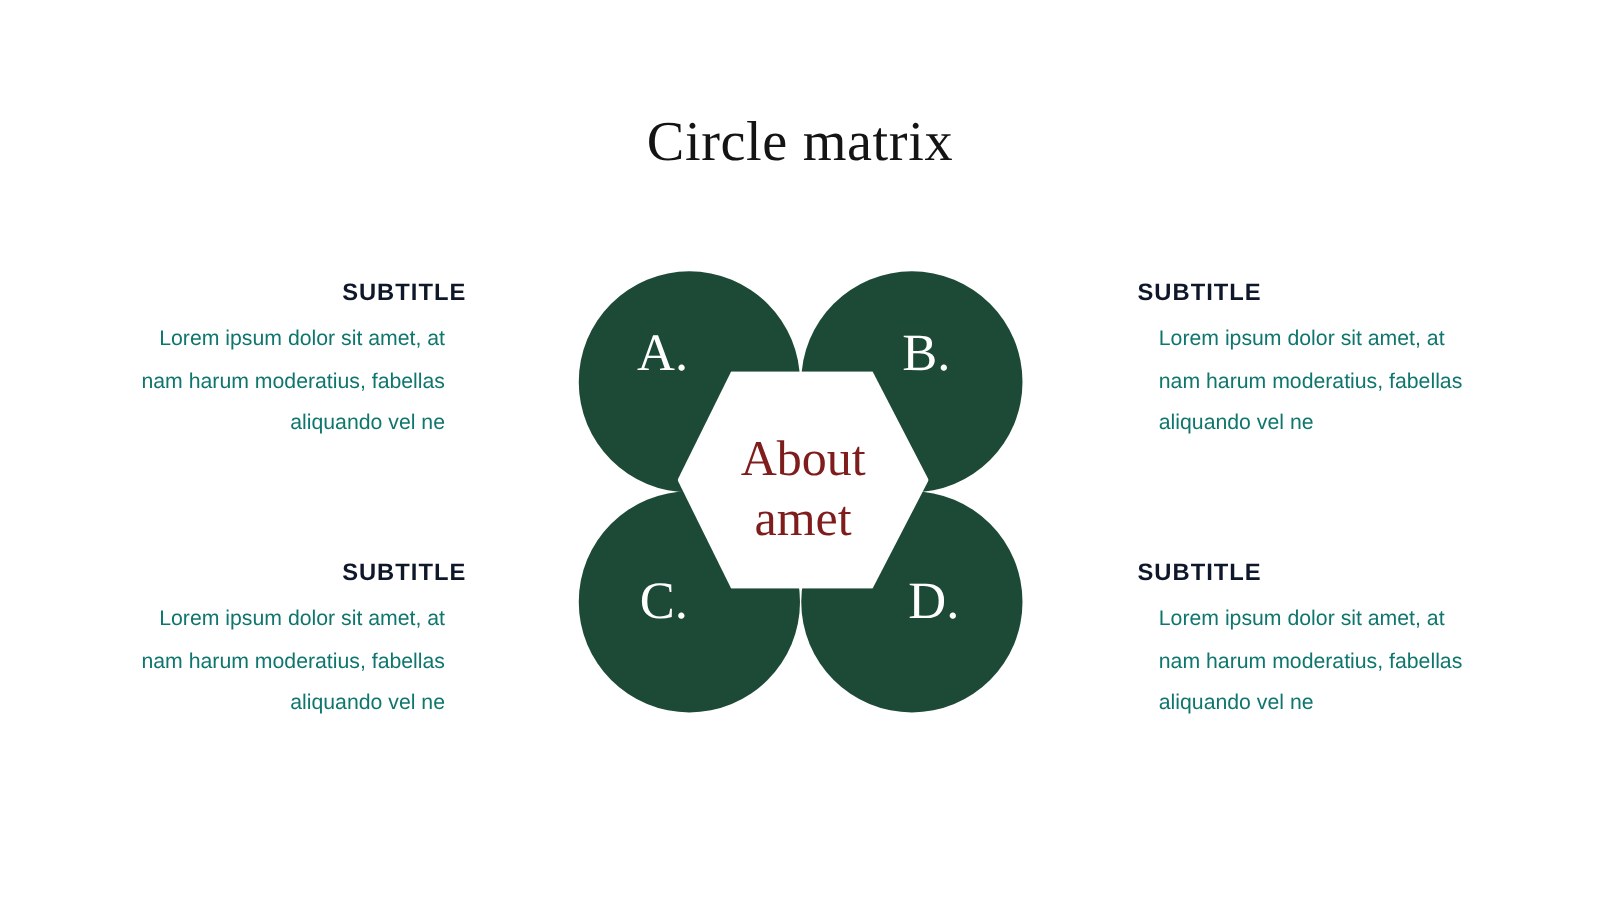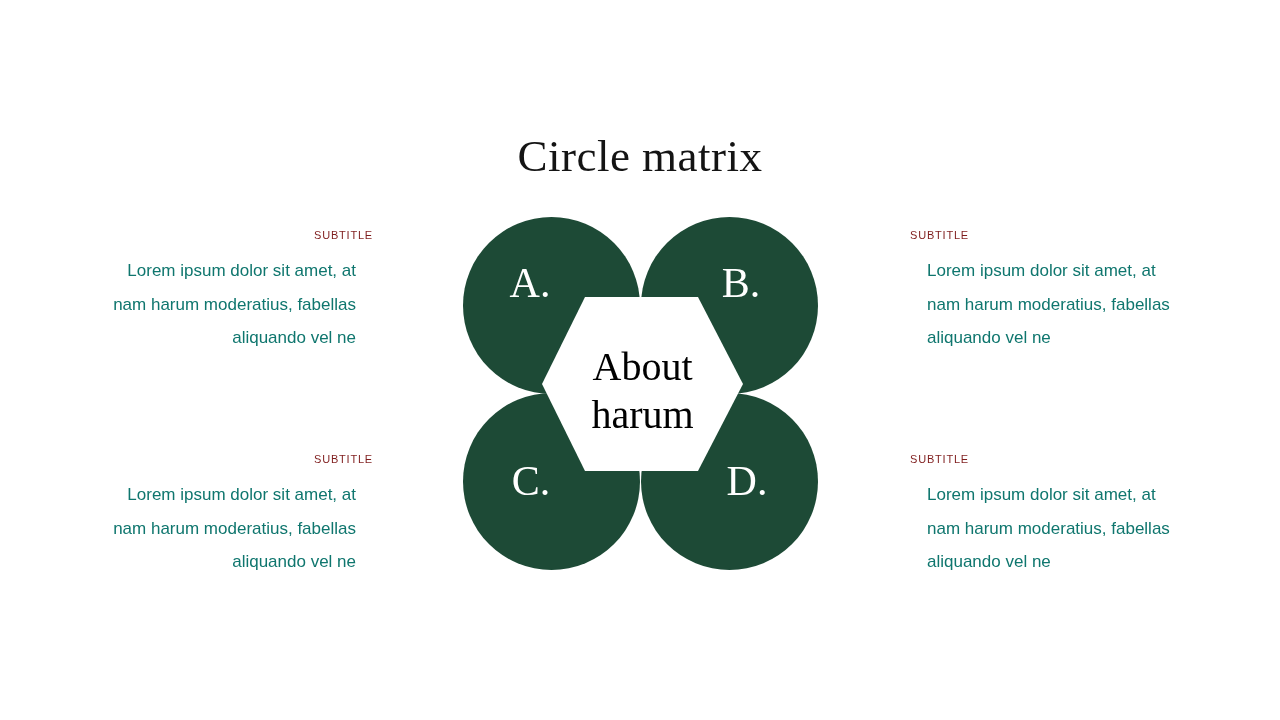--- a/index.html
+++ b/index.html
@@ -17,21 +17,20 @@
     position: absolute;
     top: 86px;
     left: 0;
     width: 1280px;
     text-align: center;
     font-family: "Liberation Serif", serif;
     font-size: 45px;
     line-height: 1.2;
     color: #141414;
     letter-spacing: 0.5px;
-    margin-top: 43px;
   }
 
   
   .circle {
     position: absolute;
     width: 177px;
     height: 177px;
     border-radius: 50%;
     background: #1d4a36;
   }
@@ -65,41 +64,41 @@
     clip-path: polygon(0% 50%, 21.4% 0%, 77.6% 0%, 100% 50%, 77.6% 100%, 21.4% 100%);
     display: flex;
     align-items: center;
     justify-content: center;
     z-index: 2;
   }
   .hexagon-text {
     font-family: "Liberation Serif", serif;
     font-size: 40px;
     line-height: 48px;
-    color: #000000;
+    color: #7f1d1d;
     text-align: center;
     transform: translateY(7px);
   }
 
   
   .info {
     position: absolute;
     width: 300px;
   }
   .info-top-left     { left: 73px;  top: 225px; text-align: right; }
   .info-bottom-left  { left: 73px;  top: 449px; text-align: right; }
   .info-top-right    { left: 910px; top: 225px; text-align: left; }
   .info-bottom-right { left: 910px; top: 449px; text-align: left; }
 
   .subtitle {
-    font-size: 11px;
-    font-weight: normal;
+    font-size: 19px;
+    font-weight: bold;
     line-height: 20px;
     letter-spacing: 0.8px;
-    color: #7f1d1d;
+    color: #0f172a;
   }
   .body-text {
     margin-top: 9px;
     font-size: 17px;
     line-height: 33.5px;
     color: #0f766e;
   }
   .info-top-left  .body-text, .info-bottom-left  .body-text { margin-right: 17px; }
   .info-top-right .body-text, .info-bottom-right .body-text { margin-left: 17px; }
 </style>
@@ -116,21 +115,21 @@
   <div class="circle circle-d"></div>
 
   <div class="circle-label label-a">A.</div>
   <div class="circle-label label-b">B.</div>
   <div class="circle-label label-c">C.</div>
   <div class="circle-label label-d">D.</div>
 
   <div class="hexagon">
     <div class="hexagon-text">
       <div>About</div>
-      <div>harum</div>
+      <div>amet</div>
     </div>
   </div>
 
   <div class="info info-top-left">
     <div class="subtitle">SUBTITLE</div>
     <div class="body-text">
       <div>Lorem ipsum dolor sit amet, at</div>
       <div>nam harum moderatius, fabellas</div>
       <div>aliquando vel ne</div>
     </div>

